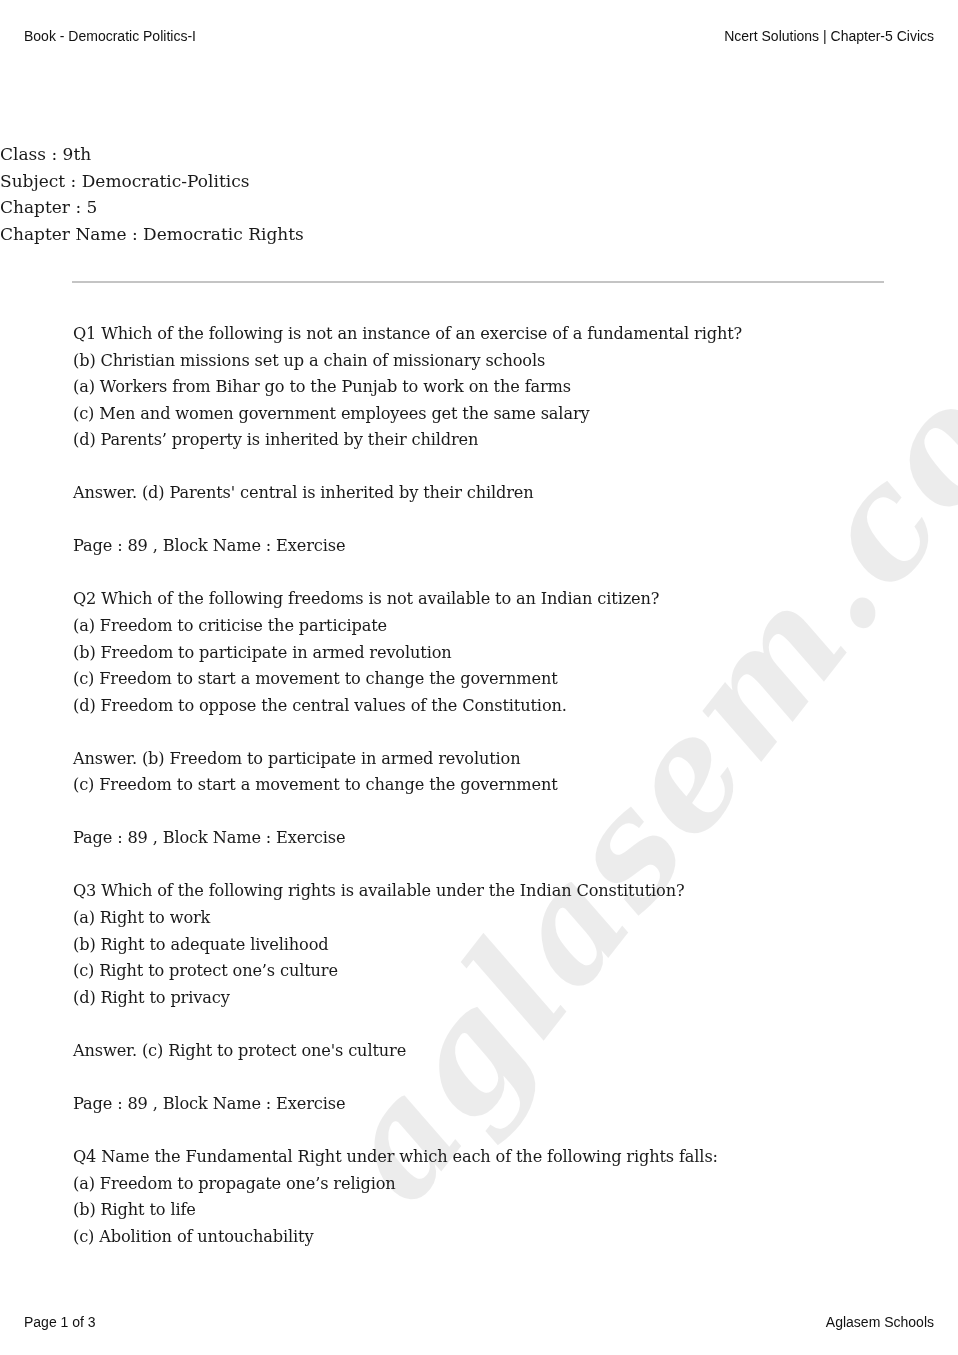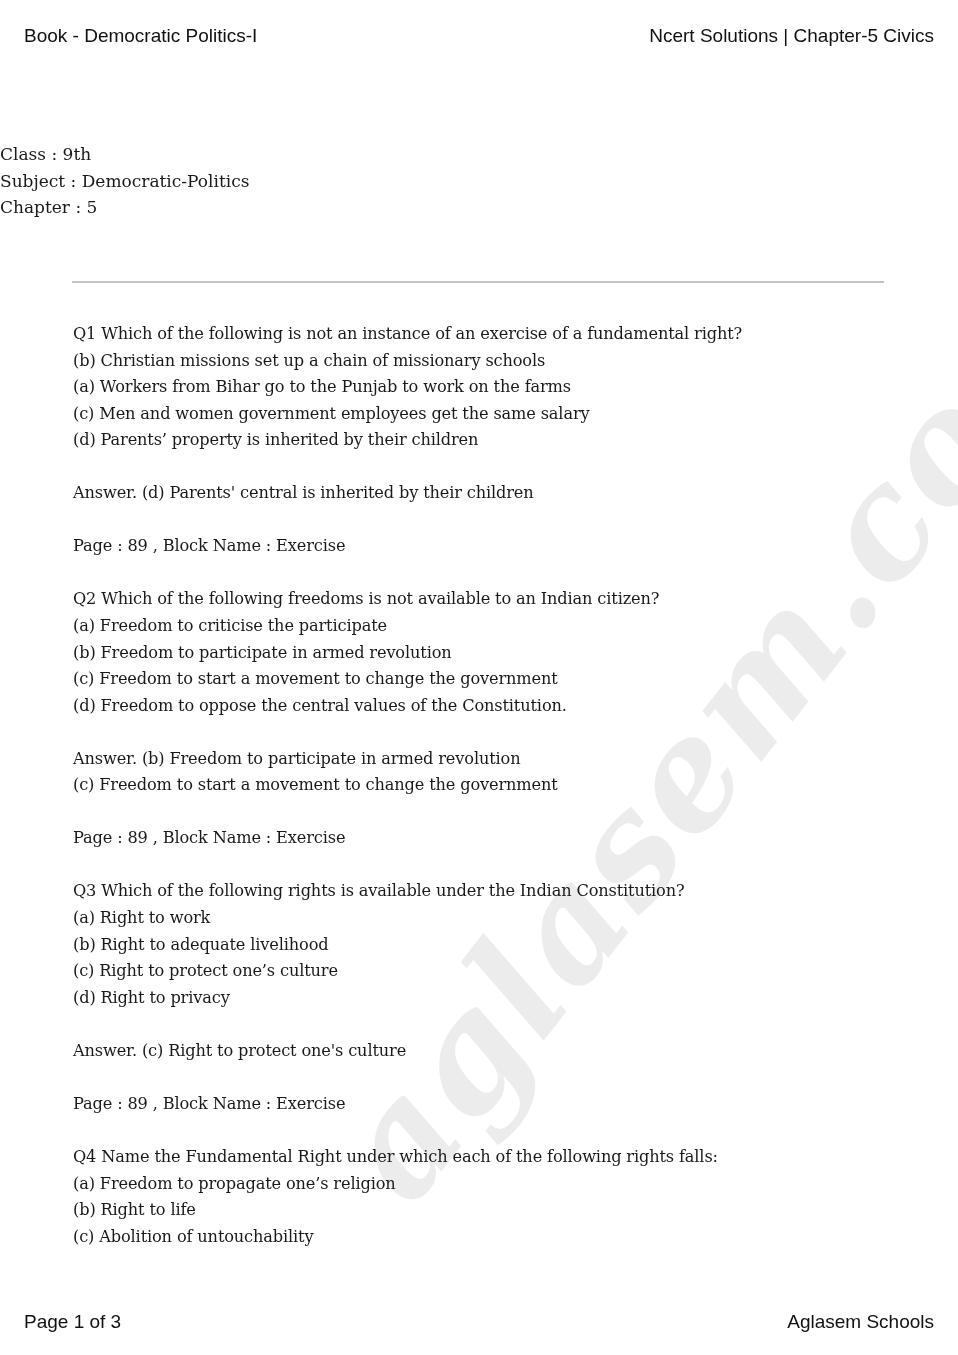--- a/index.html
+++ b/index.html
@@ -1,19 +1,19 @@
 <!DOCTYPE html>
 <html><head>
 <meta charset="utf-8">
 <style>
   html, body { margin: 0; padding: 0; background: #ffffff; }
   body { width: 958px; height: 1355px; position: relative; overflow: hidden; color: #1a1a1a; }
   .hdr, .ftr {
     position: absolute; left: 24px; right: 24px;
-    font-family: "Liberation Sans", sans-serif; font-size: 19px; color: #111;
+    font-family: "Liberation Sans", sans-serif; font-size: 14px; color: #111;
     display: flex; justify-content: space-between; align-items: center;
   }
   .hdr { top: 24px; height: 24px; }
   .ftr { top: 1310px; height: 24px; }
   .meta {
     position: absolute; top: 141px; left: 0; right: 0; 
     font-family: "DejaVu Serif", serif; font-size: 17px; line-height: 26.5px; color: #1a1a1a;
   }
   .meta div { white-space: nowrap; }
   .rule { position: absolute; top: 281px; left: 72px; width: 812px; height: 2px; background: #c4c4c4; }
@@ -39,20 +39,21 @@
 
 <div class="hdr">
   <span>Book - Democratic Politics-I</span>
   <span>Ncert Solutions | Chapter-5 Civics</span>
 </div>
 
 <div class="meta">
   <div>Class : 9th</div>
   <div>Subject : Democratic-Politics</div>
   <div>Chapter : 5</div>
+  <div>Chapter Name : Democratic Rights</div>
 </div>
 
 <div class="rule"></div>
 
 <div class="content">
 
   <div>
     <div class="line">Q1 Which of the following is not an instance of an exercise of a fundamental right?</div>
     <div class="line">(b) Christian missions set up a chain of missionary schools</div>
     <div class="line">(a) Workers from Bihar go to the Punjab to work on the farms</div>

